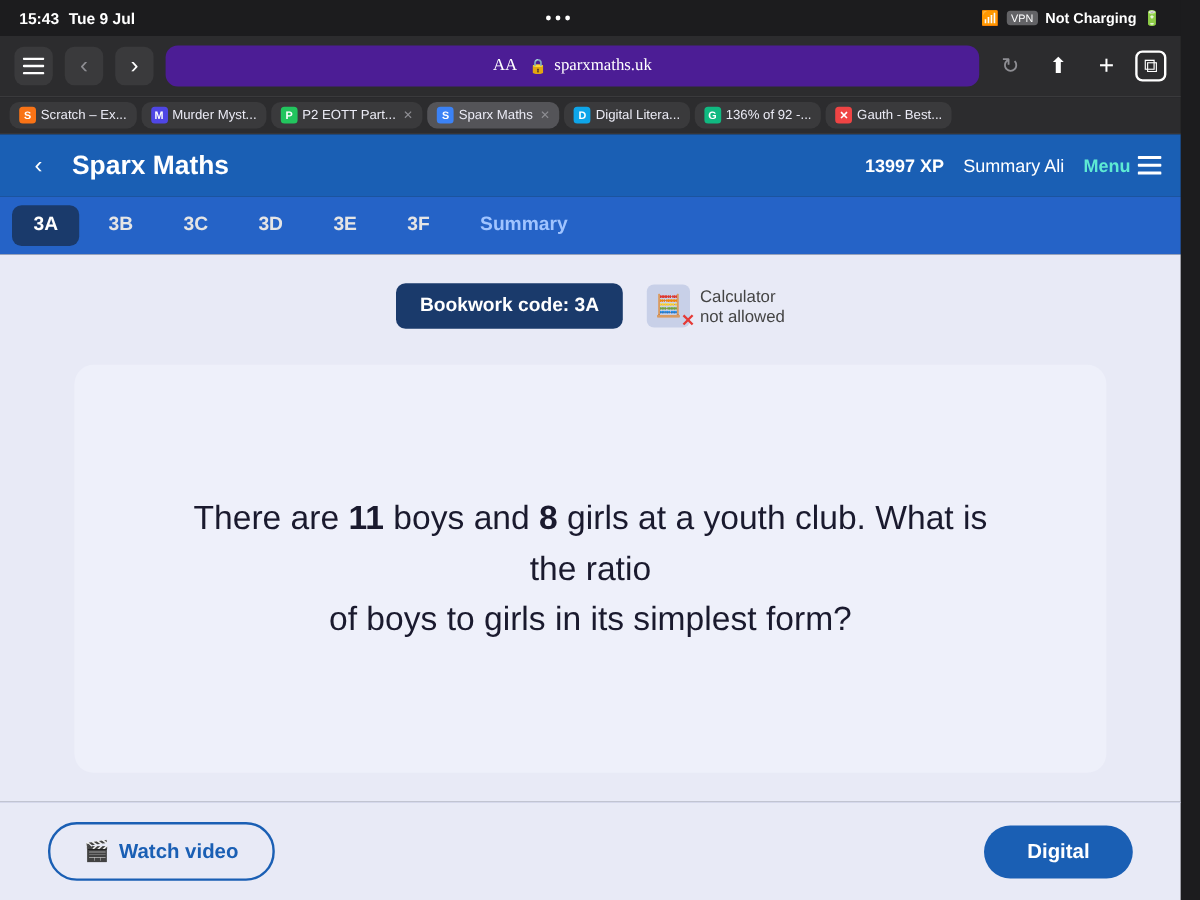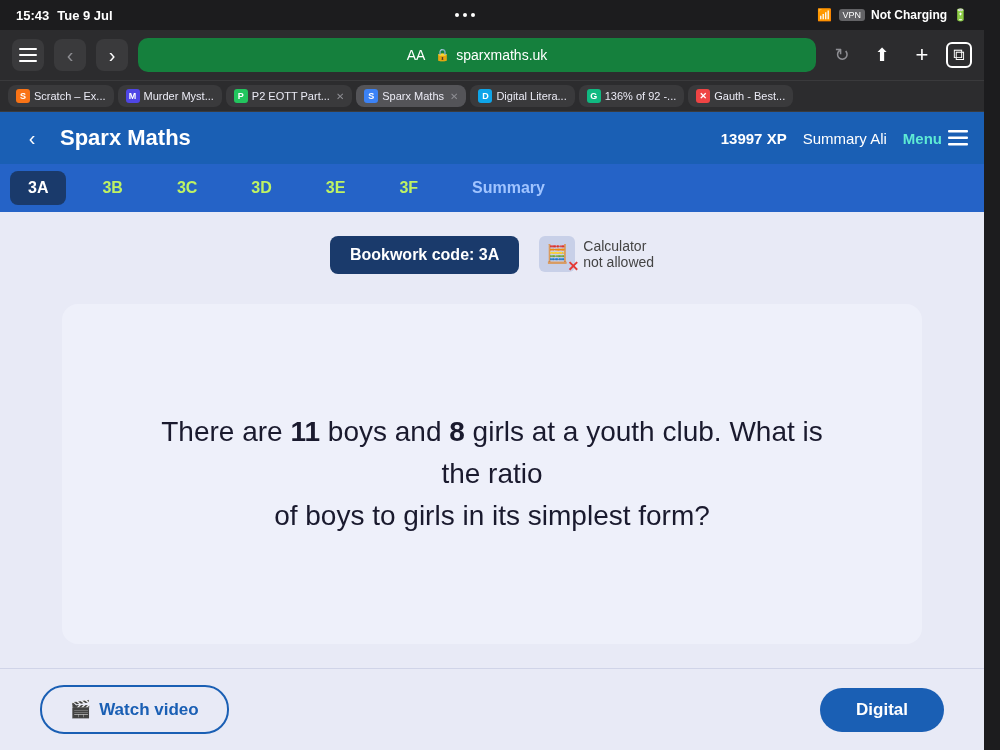--- a/index.html
+++ b/index.html
@@ -46,28 +46,29 @@
       background: #3a3a3c;
       border-radius: 8px;
       display: flex; align-items: center; justify-content: center;
       color: white;
       cursor: pointer;
       border: none;
     }
     .url-bar {
       flex: 1;
       height: 34px;
-      background: #15803d;
+      background: #4c1d95;
       border-radius: 10px;
       display: flex;
       align-items: center;
       justify-content: center;
       gap: 6px;
       color: white;
       font-size: 14px;
+      font-family: Liberation Serif, serif;
     }
     .url-bar-actions { display: flex; gap: 8px; align-items: center; }
     .aa-label { color: white; font-size: 14px; font-weight: 500; margin-right: 4px; }
 
     
     .browser-tabs {
       background: #2c2c2e;
       display: flex;
       padding: 4px 8px;
       gap: 4px;
@@ -134,26 +135,26 @@
       color: #5eead4;
     }
 
     
     .section-tabs {
       background: #2563c7;
       display: flex;
       align-items: center;
       padding: 12px 10px;
       height: 48px;
-      gap: 18px;
+      gap: 6px;
     }
     .section-tab {
       padding: 8px 18px;
       border-radius: 8px;
-      color: #bef264;
+      color: #e5e5e5;
       font-size: 16px;
       font-weight: 600;
       cursor: pointer;
       text-decoration: none;
     }
     .section-tab.active {
       background: #1a3a6b;
       color: white;
     }
     .section-tab.summary {
@@ -167,21 +168,21 @@
       flex: 1;
       display: flex;
       flex-direction: column;
       align-items: center;
       padding: 24px 40px;
       min-height: 0;
     }
 
     .content-header {
       display: flex;
-      align-items: flex-start;
+      align-items: center;
       gap: 20px;
       margin-bottom: 30px;
     }
     .bookwork-code {
       background: #1a3a6b;
       color: white;
       padding: 10px 20px;
       border-radius: 8px;
       font-size: 16px;
       font-weight: 600;

